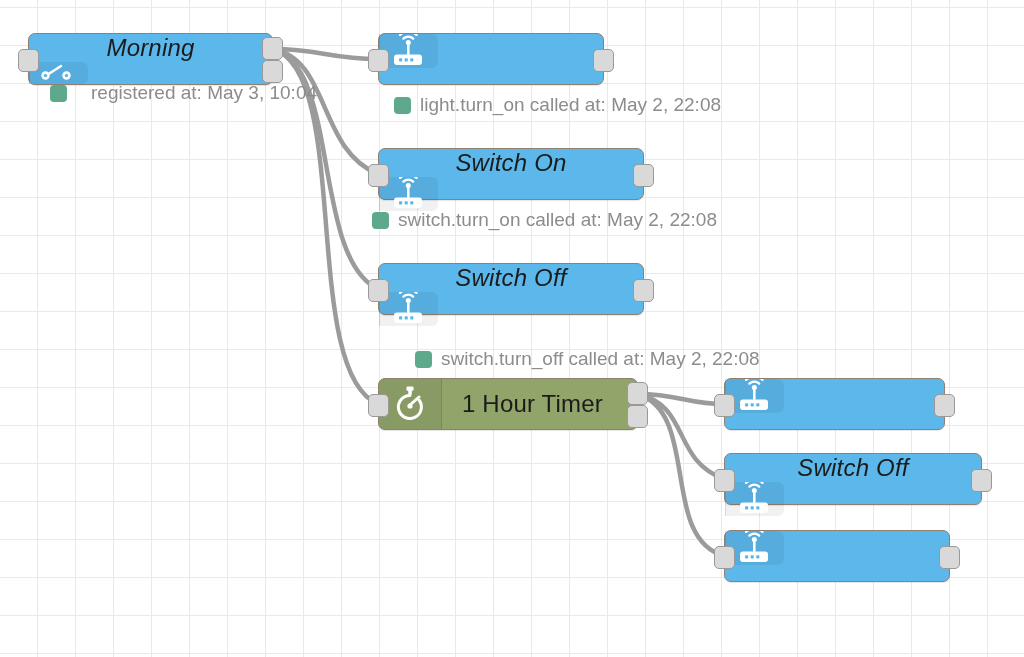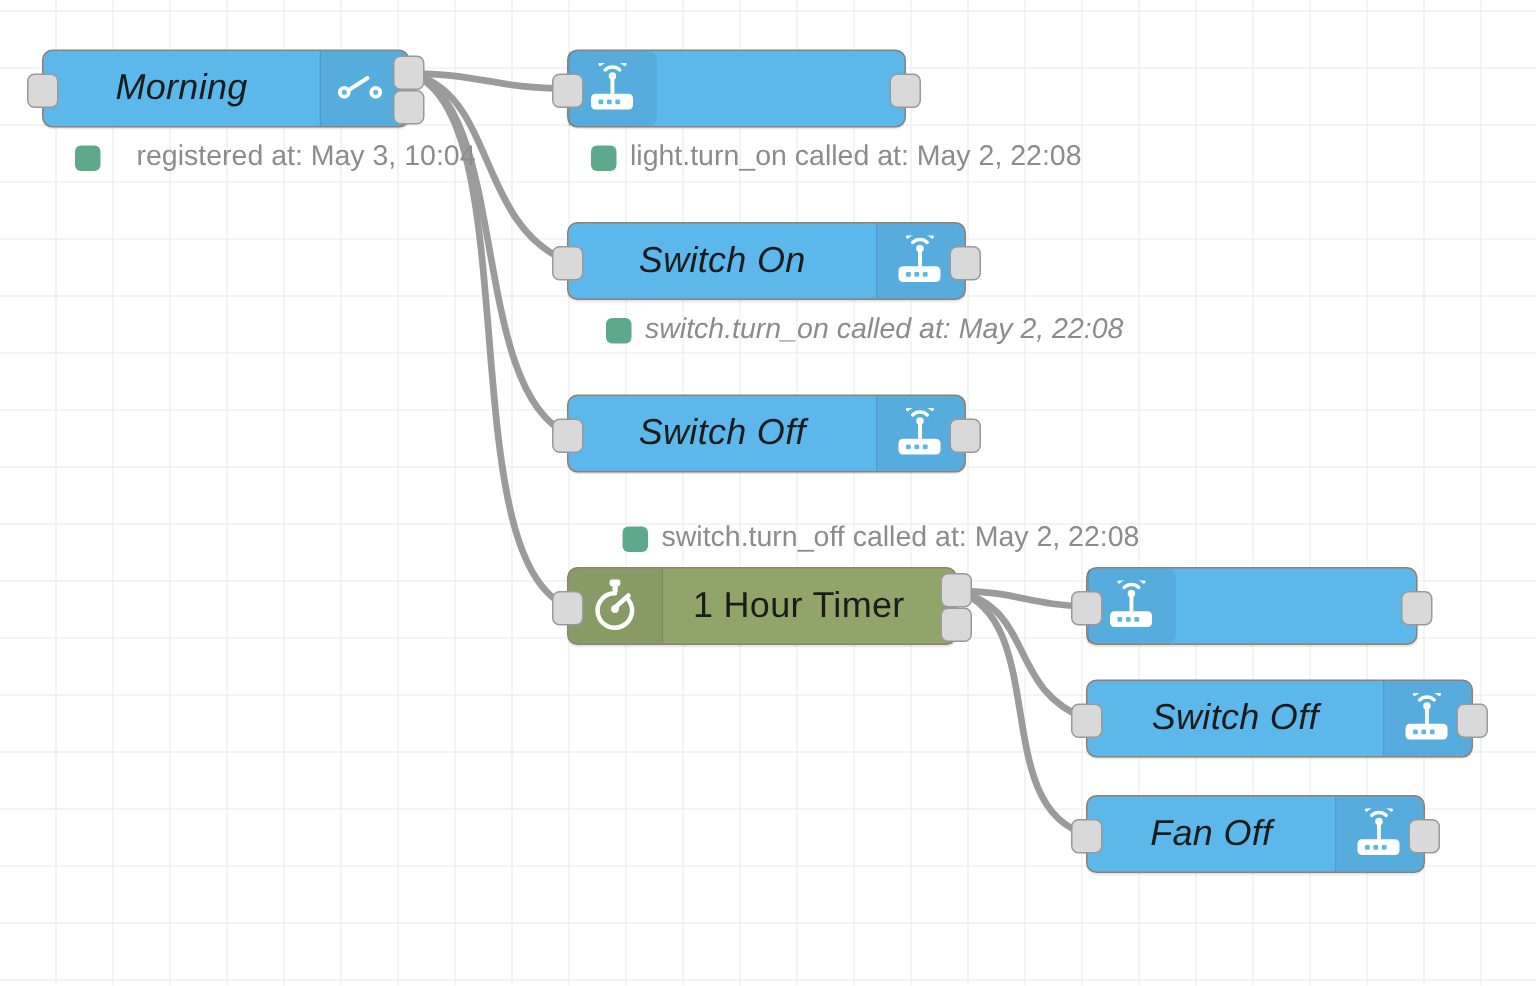--- a/index.html
+++ b/index.html
@@ -41,21 +41,21 @@
   .node {
     position: absolute;
     box-sizing: border-box;
     border: 1.4px solid #8e8073;
     border-radius: 7px;
     display: flex;
     align-items: stretch;
     overflow: visible;
     box-shadow: 0 1px 1px rgba(0,0,0,0.10);
   }
-  .node.blue   { background: #5cb8ea; }
+  .node.blue   { background: #5cb8ea; flex-direction: column; }
   .node.olive  { background: #91a46a; }
 
   .node-label {
     flex: 1 1 auto;
     display: flex;
     align-items: center;
     justify-content: center;
     font-size: 24px;
     font-style: italic;
     color: #1b1b1b;
@@ -173,21 +173,21 @@
     </g>
     <g fill="none" stroke="#ffffff" stroke-width="2.3" stroke-linecap="round">
       <path d="M13.4 4.6 A 7.2 7.2 0 0 1 23.2 4.6"></path>
       <path d="M10.1 0.9 A 12 12 0 0 1 26.5 0.9"></path>
     </g>
   </svg>
         </div>
         <div class="port in" style="top: 14.5px;"></div>
         <div class="port out" style="top: 14.5px;"></div>
       </div>
-      <div class="node blue" style="left: 378px; top: 148px; width: 266px; height: 52px; background: rgb(92, 184, 234); justify-content: center;">
+      <div class="node blue" style="left: 378px; top: 148px; width: 266px; height: 52px; background: rgb(92, 184, 234);">
         <div class="node-label">Switch On</div>
         <div class="node-icon">
           <svg width="38" height="34" viewBox="0 0 38 34" aria-hidden="true">
     <g fill="#ffffff">
       <rect x="4" y="20.5" width="28" height="10.5" rx="3"></rect>
       <rect x="17" y="9" width="2.6" height="12" rx="1.2"></rect>
       <circle cx="18.3" cy="8.6" r="2.5"></circle>
       <rect x="9" y="24.3" width="3.2" height="3.2" rx="0.8" fill="#5cb8ea"></rect>
       <rect x="14.6" y="24.3" width="3.2" height="3.2" rx="0.8" fill="#5cb8ea"></rect>
       <rect x="20.2" y="24.3" width="3.2" height="3.2" rx="0.8" fill="#5cb8ea"></rect>
@@ -274,21 +274,20 @@
     <g fill="none" stroke="#ffffff" stroke-width="2.3" stroke-linecap="round">
       <path d="M13.4 4.6 A 7.2 7.2 0 0 1 23.2 4.6"></path>
       <path d="M10.1 0.9 A 12 12 0 0 1 26.5 0.9"></path>
     </g>
   </svg>
         </div>
         <div class="port in" style="top: 14.5px;"></div>
         <div class="port out" style="top: 14.5px;"></div>
       </div>
       <div class="node blue" style="left: 724px; top: 530px; width: 226px; height: 52px; background: rgb(92, 184, 234);">
-        <div class="node-label">Fan Off</div>
         <div class="node-icon">
           <svg width="38" height="34" viewBox="0 0 38 34" aria-hidden="true">
     <g fill="#ffffff">
       <rect x="4" y="20.5" width="28" height="10.5" rx="3"></rect>
       <rect x="17" y="9" width="2.6" height="12" rx="1.2"></rect>
       <circle cx="18.3" cy="8.6" r="2.5"></circle>
       <rect x="9" y="24.3" width="3.2" height="3.2" rx="0.8" fill="#5cb8ea"></rect>
       <rect x="14.6" y="24.3" width="3.2" height="3.2" rx="0.8" fill="#5cb8ea"></rect>
       <rect x="20.2" y="24.3" width="3.2" height="3.2" rx="0.8" fill="#5cb8ea"></rect>
     </g>
@@ -296,29 +295,29 @@
       <path d="M13.4 4.6 A 7.2 7.2 0 0 1 23.2 4.6"></path>
       <path d="M10.1 0.9 A 12 12 0 0 1 26.5 0.9"></path>
     </g>
   </svg>
         </div>
         <div class="port in" style="top: 14.5px;"></div>
         <div class="port out" style="top: 14.5px;"></div>
       </div>
     </div>
   <div id="status-layer">
-      <div class="status" style="left: 50px; top: 94px; gap: 24px;">
+      <div class="status" style="left: 50px; top: 82px; gap: 24px;">
         <span class="status-dot" style="background: rgb(94, 169, 139);"></span>
         <span>registered at: May 3, 10:04</span>
       </div>
       <div class="status" style="left: 394px; top: 94px;">
         <span class="status-dot" style="background: rgb(94, 169, 139);"></span>
         <span>light.turn_on called at: May 2, 22:08</span>
       </div>
-      <div class="status" style="left: 404px; top: 209px; font-style: italic;">
+      <div class="status" style="left: 372px; top: 209px;">
         <span class="status-dot" style="background: rgb(94, 169, 139);"></span>
         <span>switch.turn_on called at: May 2, 22:08</span>
       </div>
       <div class="status" style="left: 415px; top: 324px; margin-top: 24px;">
         <span class="status-dot" style="background: rgb(94, 169, 139);"></span>
         <span>switch.turn_off called at: May 2, 22:08</span>
       </div>
     </div>
 
 </div>

